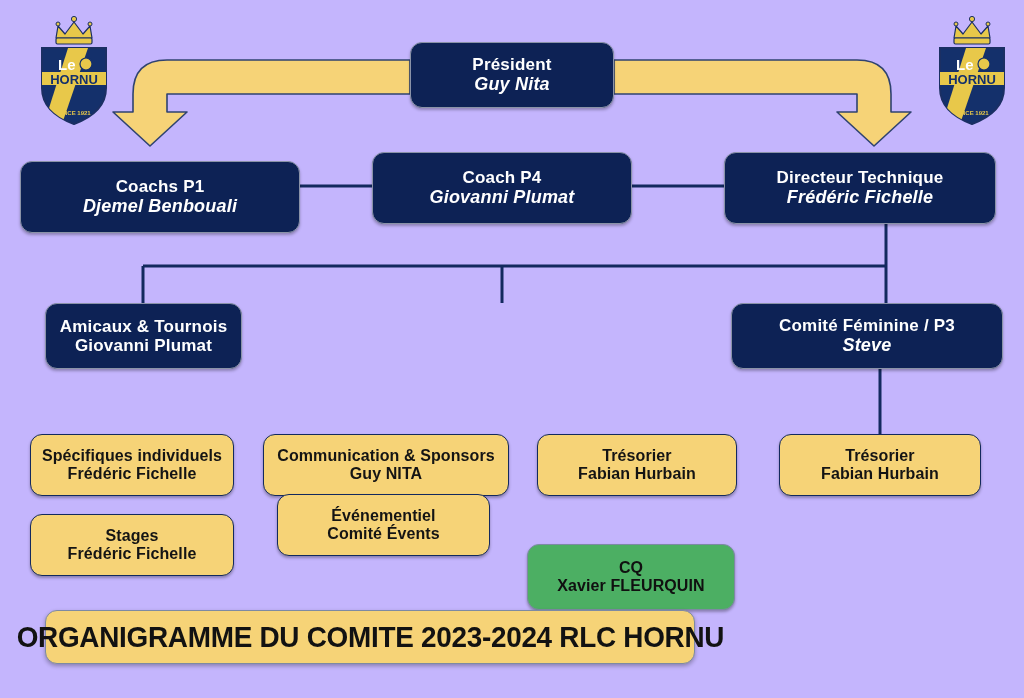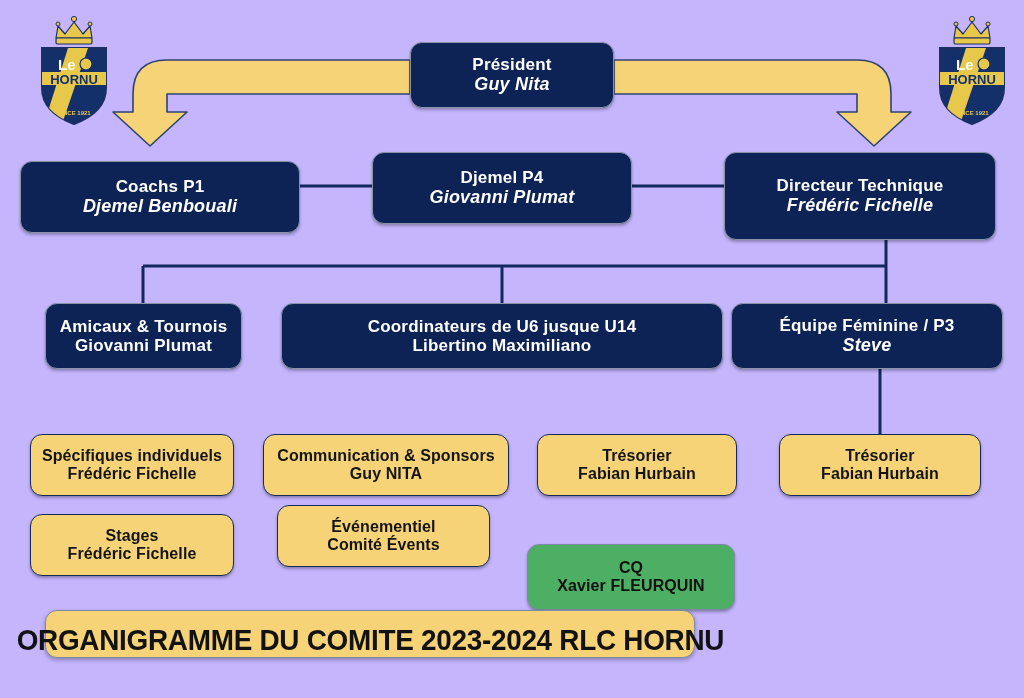--- a/index.html
+++ b/index.html
@@ -93,24 +93,24 @@
     font-size: 16px;
     letter-spacing: 0.1px;
   }
 
   
   #title-banner {
     position: absolute;
     left: 45px;
     top: 610px;
     width: 650px;
-    height: 48px;
+    height: 54px;
     box-sizing: border-box;
     display: flex;
-    align-items: flex-end;
+    align-items: center;
     justify-content: center;
     background: #f6d377;
     border: 1.5px solid #7d8aa3;
     border-radius: 12px;
     box-shadow: 0 2px 4px rgba(0,0,0,0.30);
   }
   #title-banner .txt {
     font-family: "Liberation Sans Narrow", "Liberation Sans", sans-serif;
     font-weight: bold;
     font-size: 30px;
@@ -207,41 +207,37 @@
     <span class="l1">Président</span>
     <span class="l2">Guy Nita</span>
   </div>
 
   <div class="node navy" style="left:20px; top:152px; width:280px; height:72px;margin-top:9px;">
     <span class="l1">Coachs P1</span>
     <span class="l2">Djemel Benbouali</span>
   </div>
 
   <div class="node navy" style="left:372px; top:152px; width:260px; height:72px;">
-    <span class="l1">Djemel P4</span>
+    <span class="l1">Coach P4</span>
     <span class="l2">Giovanni Plumat</span>
   </div>
 
-  <div class="node navy" style="left:724px; top:152px; width:272px; height:88px;">
+  <div class="node navy" style="left:724px; top:152px; width:272px; height:72px;">
     <span class="l1">Directeur Technique</span>
     <span class="l2">Frédéric Fichelle</span>
   </div>
 
   <div class="node navy plain" style="left:45px; top:303px; width:197px; height:66px;">
     <span class="l1">Amicaux &amp; Tournois</span>
     <span class="l2">Giovanni Plumat</span>
   </div>
 
-  <div class="node navy plain" style="left:281px; top:303px; width:442px; height:66px;">
-    <span class="l1">Coordinateurs de U6 jusque U14</span>
-    <span class="l2">Libertino Maximiliano</span>
-  </div>
 
   <div class="node navy" style="left:731px; top:303px; width:272px; height:66px;">
-    <span class="l1">Équipe Féminine / P3</span>
+    <span class="l1">Comité Féminine / P3</span>
     <span class="l2">Steve</span>
   </div>
 
   <div class="node gold" style="left:30px; top:434px; width:204px; height:62px;">
     <span class="l1">Spécifiques individuels</span>
     <span class="l2">Frédéric Fichelle</span>
   </div>
 
   <div class="node gold" style="left:263px; top:434px; width:246px; height:62px;">
     <span class="l1">Communication &amp; Sponsors</span>
@@ -256,21 +252,21 @@
   <div class="node gold" style="left:779px; top:434px; width:202px; height:62px;">
     <span class="l1">Trésorier</span>
     <span class="l2">Fabian Hurbain</span>
   </div>
 
   <div class="node gold" style="left:30px; top:514px; width:204px; height:62px;">
     <span class="l1">Stages</span>
     <span class="l2">Frédéric Fichelle</span>
   </div>
 
-  <div class="node gold" style="left:277px; top:505px; width:213px; height:62px;">
+  <div class="node gold" style="left:277px; top:494px; width:213px; height:62px;">
     <span class="l1">Événementiel</span>
     <span class="l2">Comité Évents</span>
   </div>
 
   <div class="node green" style="left:527px; top:512px; width:208px; height:66px;">
     <span class="l1">CQ</span>
     <span class="l2">Xavier FLEURQUIN</span>
   </div>
 
   <div id="title-banner">

